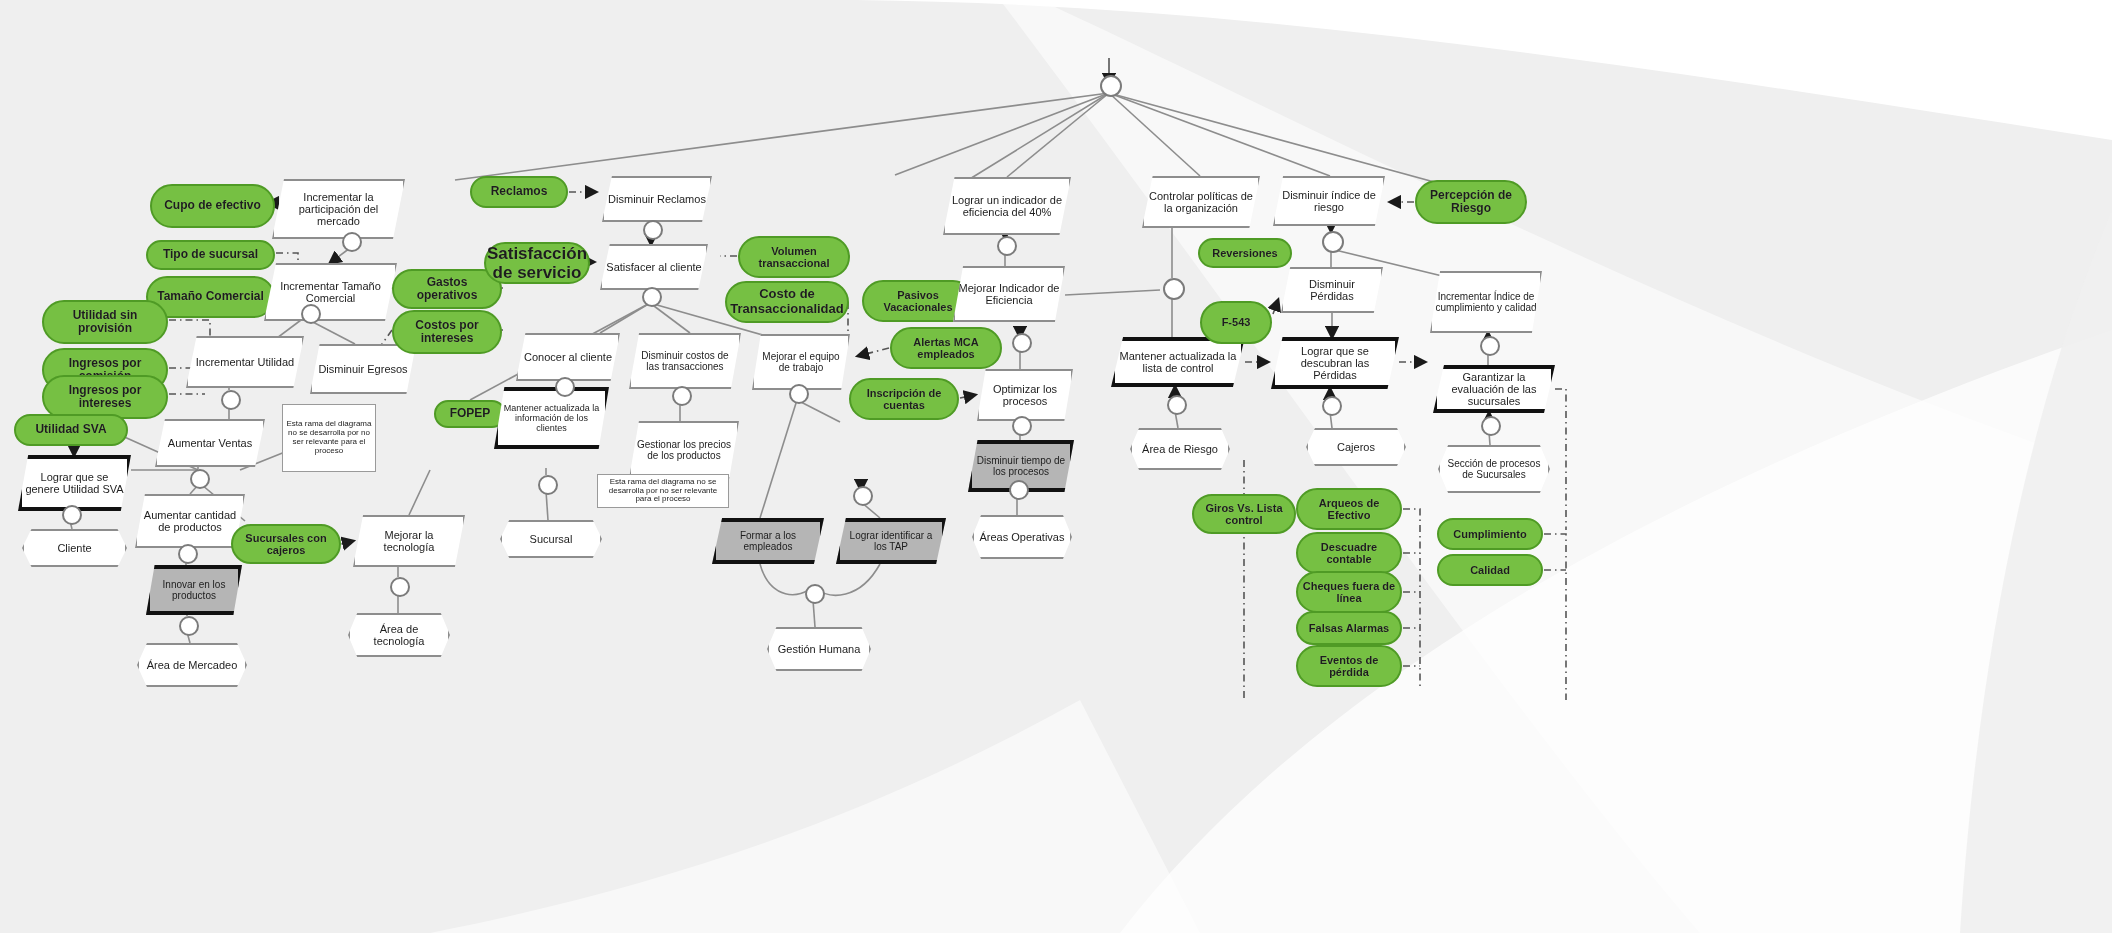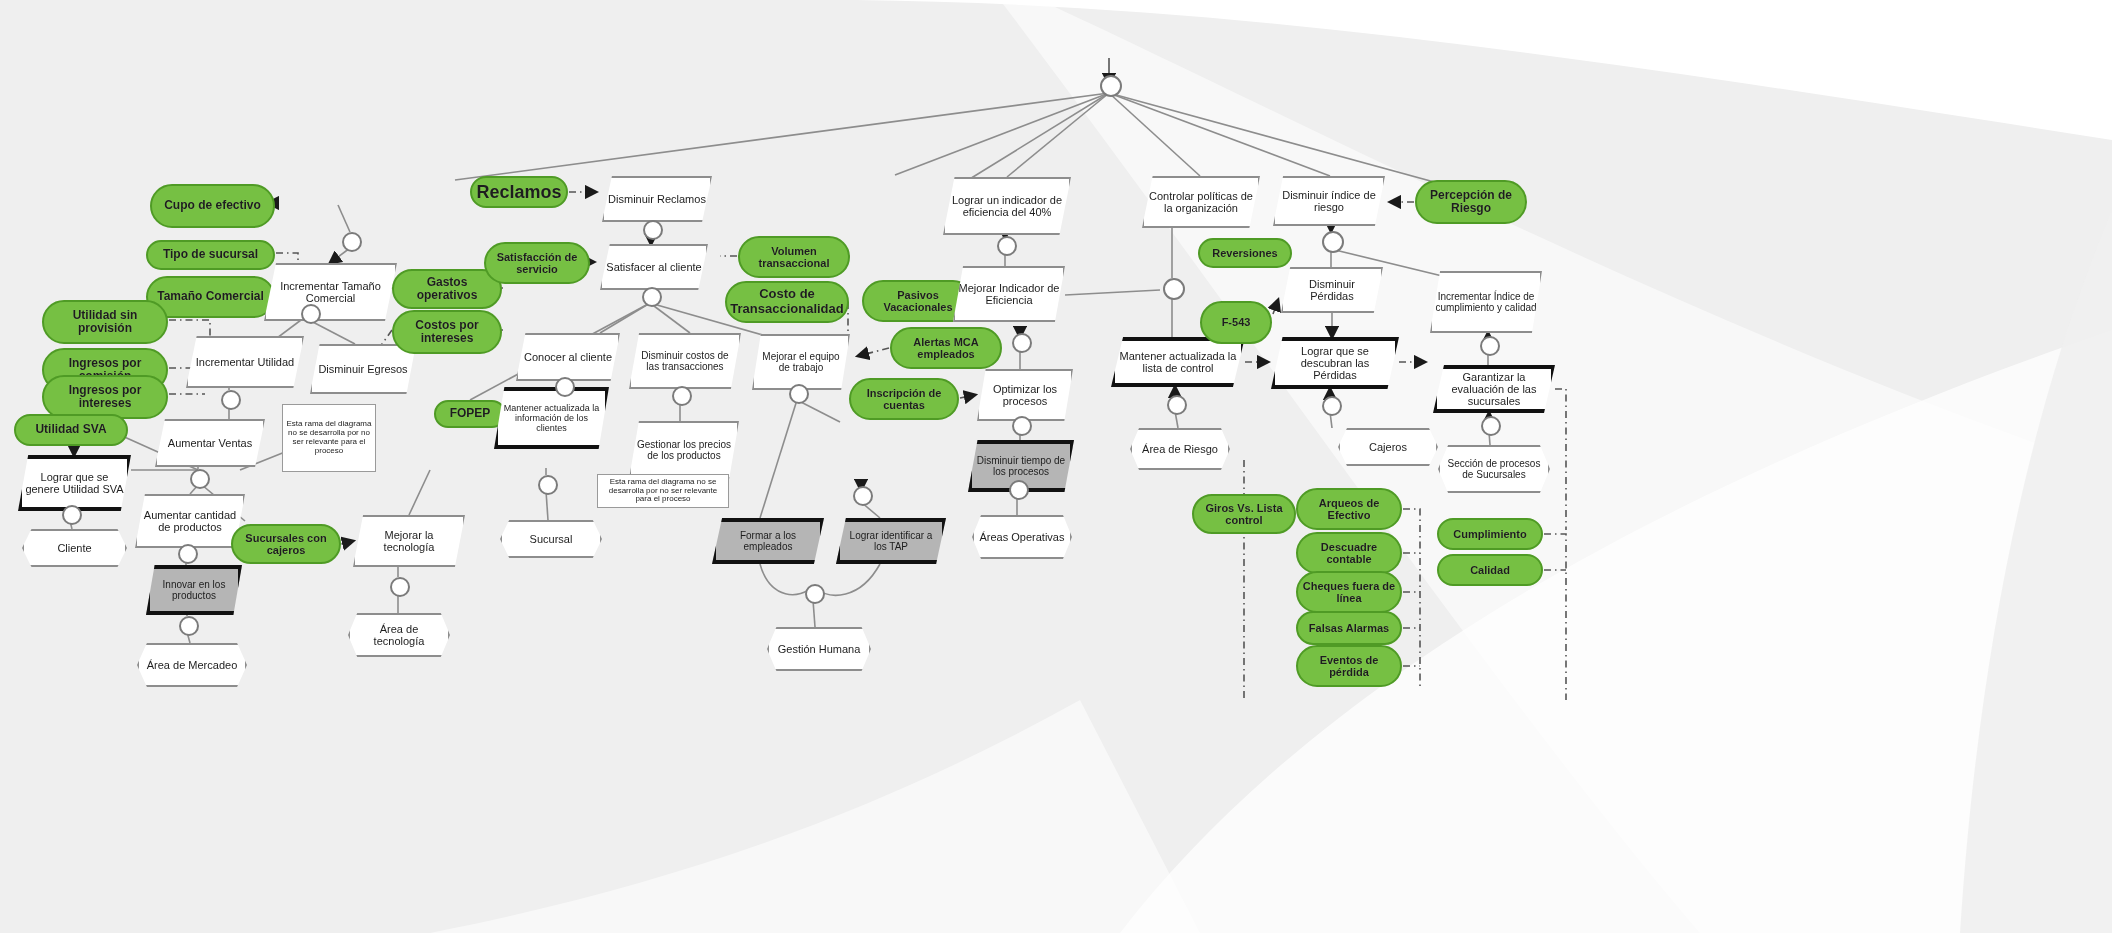--- a/index.html
+++ b/index.html
@@ -194,20 +194,23 @@
   <div class="node ind" style="left:42px;top:348px;width:126px;height:44px;font-size:12px;">
     <span class="lbl">Ingresos por comisión</span>
     </div>
   <div class="node ind" style="left:42px;top:375px;width:126px;height:44px;font-size:12px;">
     <span class="lbl">Ingresos por intereses</span>
     </div>
   <div class="node ind" style="left:14px;top:414px;width:114px;height:32px;font-size:12px;">
     <span class="lbl">Utilidad SVA</span>
     </div>
 
+  <div class="node obj" style="left:272px;top:179px;width:133px;height:60px;font-size:11px;">
+    <span class="lbl">Incrementar la participación del mercado</span>
+    </div>
   <div class="node obj" style="left:264px;top:263px;width:133px;height:58px;font-size:11px;">
     <span class="lbl">Incrementar Tamaño Comercial</span>
     </div>
   <div class="node obj" style="left:186px;top:336px;width:118px;height:52px;font-size:11px;">
     <span class="lbl">Incrementar Utilidad</span>
     </div>
   <div class="node obj" style="left:310px;top:344px;width:106px;height:50px;font-size:11px;">
     <span class="lbl">Disminuir Egresos</span>
     </div>
   <div class="node obj" style="left:155px;top:419px;width:110px;height:48px;font-size:11px;">
@@ -242,27 +245,27 @@
   <div class="node ind" style="left:231px;top:524px;width:110px;height:40px;font-size:11px;">
     <span class="lbl">Sucursales con cajeros</span>
     </div>
   <div class="node obj" style="left:353px;top:515px;width:112px;height:52px;font-size:11px;">
     <span class="lbl">Mejorar la tecnología</span>
     </div>
   <div class="node hex" style="left:348px;top:613px;width:102px;height:44px;font-size:11px;">
     <span class="lbl">Área de tecnología</span>
     </div>
 
-  <div class="node ind" style="left:470px;top:176px;width:98px;height:32px;font-size:18px;">
+  <div class="node ind" style="left:470px;top:176px;width:98px;height:32px;font-size:12px;">
     <span class="lbl">Reclamos</span>
     </div>
   <div class="node obj" style="left:602px;top:176px;width:110px;height:46px;font-size:11px;">
     <span class="lbl">Disminuir Reclamos</span>
     </div>
-  <div class="node ind" style="left:484px;top:242px;width:106px;height:42px;font-size:11px;">
+  <div class="node ind" style="left:484px;top:242px;width:106px;height:42px;font-size:17px;">
     <span class="lbl">Satisfacción de servicio</span>
     </div>
   <div class="node obj" style="left:600px;top:244px;width:108px;height:46px;font-size:11px;">
     <span class="lbl">Satisfacer al cliente</span>
     </div>
   <div class="node obj" style="left:516px;top:333px;width:104px;height:48px;font-size:11px;">
     <span class="lbl">Conocer al cliente</span>
     </div>
   <div class="node obj" style="left:629px;top:333px;width:112px;height:56px;font-size:10px;">
     <span class="lbl">Disminuir costos de las transacciones</span>
@@ -351,21 +354,21 @@
     </div>
   <div class="node ind" style="left:1200px;top:301px;width:72px;height:43px;font-size:11px;">
     <span class="lbl">F-543</span>
     </div>
   <div class="node obj" style="left:1281px;top:267px;width:102px;height:46px;font-size:11px;">
     <span class="lbl">Disminuir Pérdidas</span>
     </div>
   <div class="node obj objb" style="left:1271px;top:337px;width:128px;height:52px;font-size:11px;">
     <span class="lbl">Lograr que se descubran las Pérdidas</span>
     </div>
-  <div class="node hex" style="left:1338px;top:428px;width:100px;height:38px;font-size:11px;">
+  <div class="node hex" style="left:1306px;top:428px;width:100px;height:38px;font-size:11px;">
     <span class="lbl">Cajeros</span>
     </div>
 
   <div class="node ind" style="left:1296px;top:488px;width:106px;height:42px;font-size:11px;">
     <span class="lbl">Arqueos de Efectivo</span>
     </div>
   <div class="node ind" style="left:1296px;top:532px;width:106px;height:42px;font-size:11px;">
     <span class="lbl">Descuadre contable</span>
     </div>
   <div class="node ind" style="left:1296px;top:571px;width:106px;height:42px;font-size:11px;">

